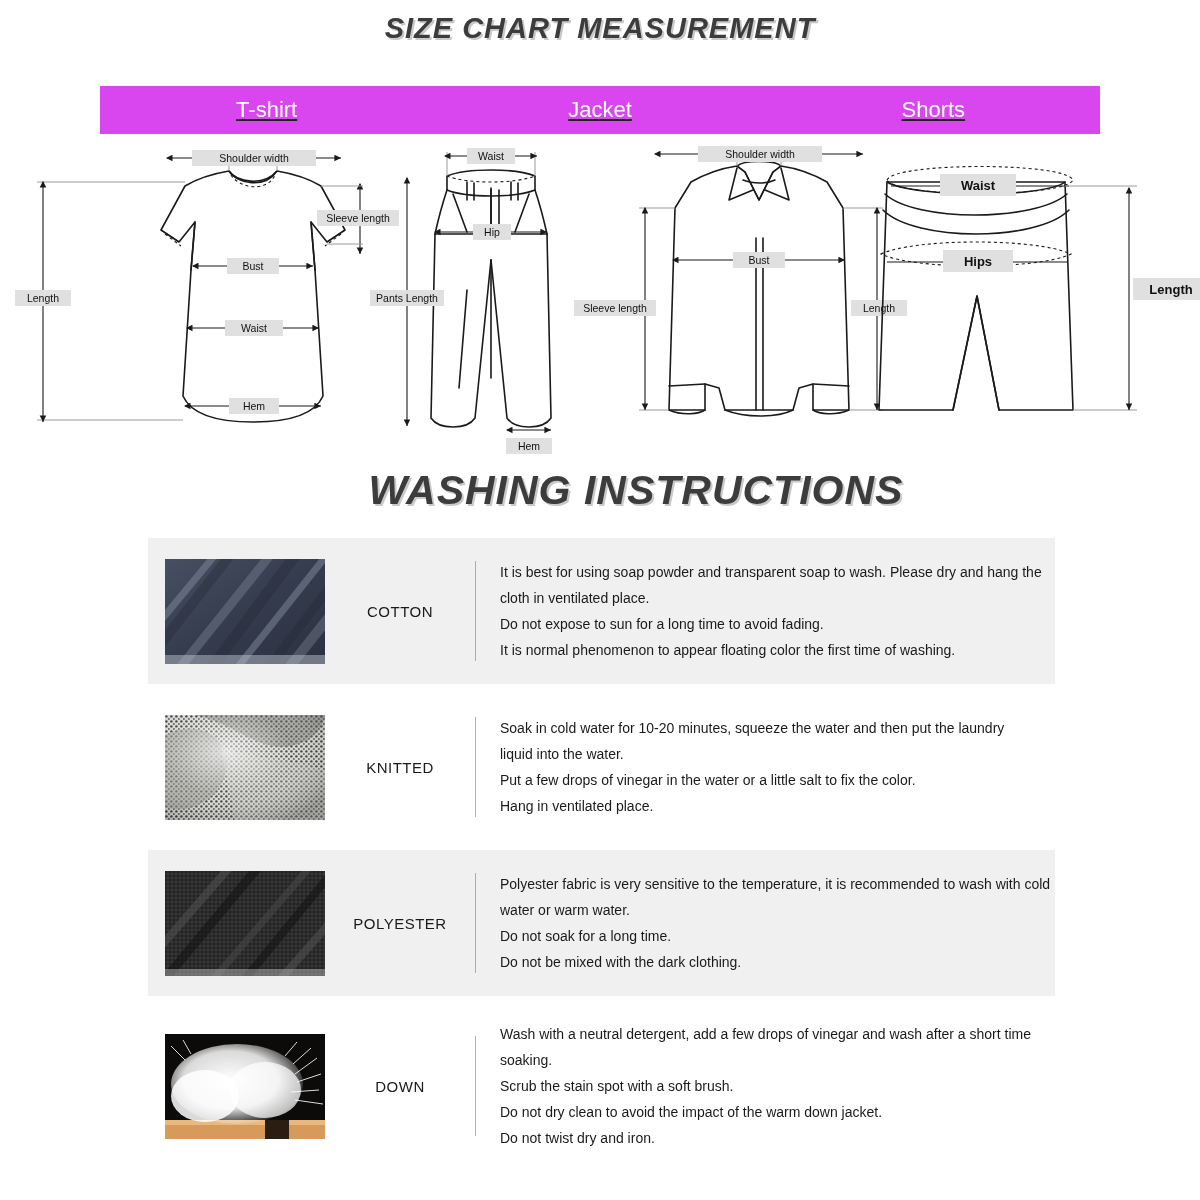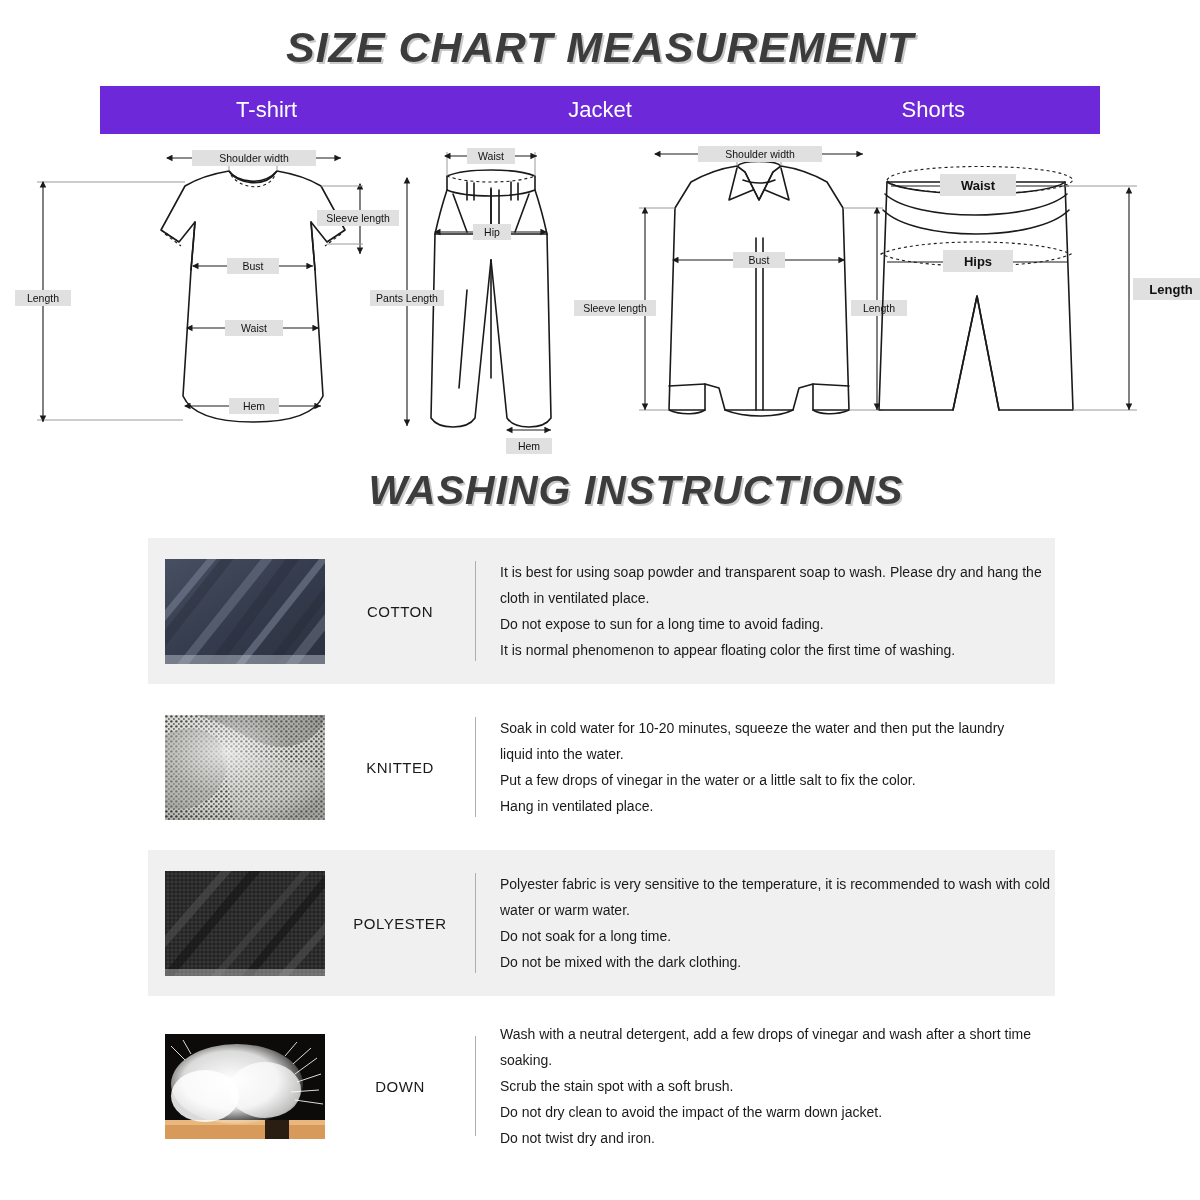--- a/index.html
+++ b/index.html
@@ -20,39 +20,40 @@
   .banner-title {
     text-align: center;
     font-family: "Liberation Sans", sans-serif;
     font-weight: bold;
     font-style: italic;
     letter-spacing: 1px;
     color: #3c3c3c;
     text-shadow: 2px 2px 0 #c9c9c9;
   }
   #size-title {
-    font-size: 43px;
+    font-size: 29px;
     line-height: 1;
-    padding-top: 26px;
+    padding-top: 14px;
   }
   #wash-title {
     font-size: 41px;
     line-height: 1;
     padding-top: 8px;
   }
 
   
   .cat-bar {
     position: absolute;
     left: 100px;
     top: 86px;
     width: 1000px;
     height: 48px;
-    background: #6d28d9;
+    background: #d946ef;
     display: flex;
+    text-decoration: underline;
   }
   .cat-cell {
     flex: 1 1 0;
     display: flex;
     align-items: center;
     justify-content: center;
     color: #ffffff;
     font-size: 22px;
     font-family: "Liberation Sans", sans-serif;
   }

